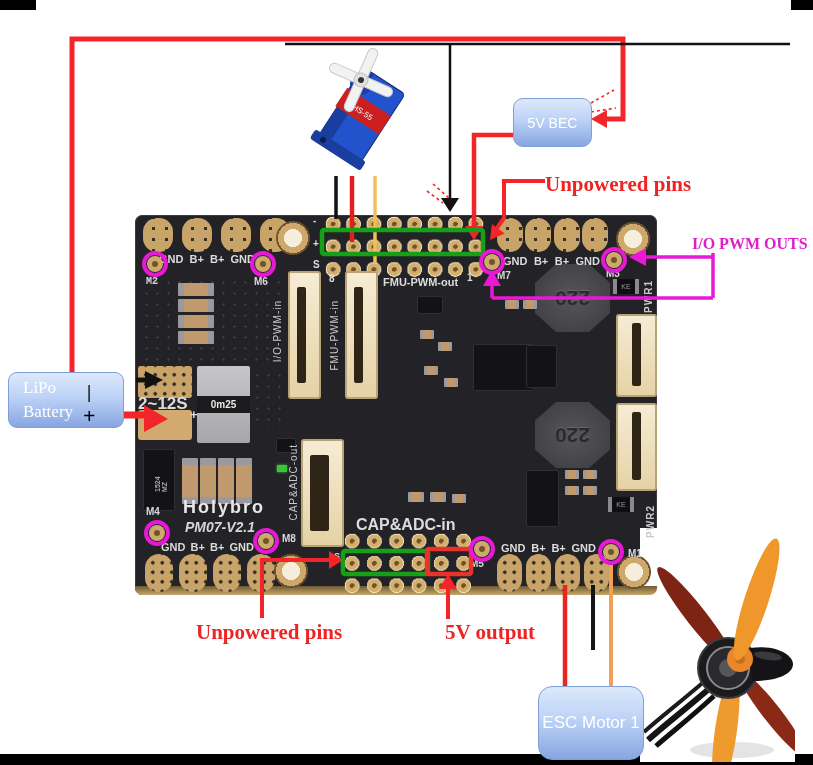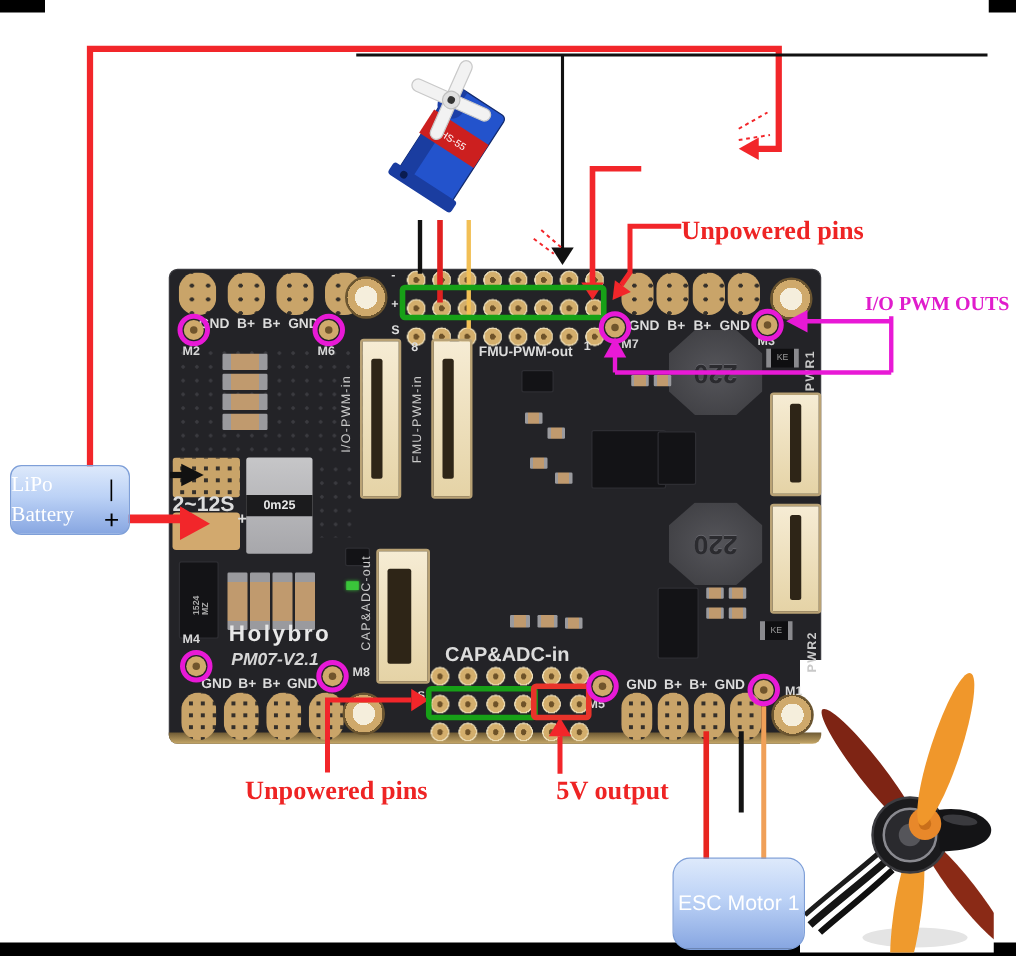--- a/index.html
+++ b/index.html
@@ -182,21 +182,21 @@
         <span>B+</span>
         <span>GND</span>
     </div>
     <div class="padrow" style="left:501px;top:542px;width:95px;">
       <span>GND</span>
         <span>B+</span>
         <span>B+</span>
         <span>GND</span>
     </div>
 
-    <span class="mlab" style="left:146px;top:276px;">M2</span>
+    <span class="mlab" style="left:146px;top:276px;font-family:Liberation Mono, monospace;">M2</span>
     <span class="mlab" style="left:254px;top:276px;">M6</span>
     <span class="mlab" style="left:497px;top:270px;">M7</span>
     <span class="mlab" style="left:606px;top:268px;">M3</span>
     <span class="mlab" style="left:146px;top:506px;">M4</span>
     <span class="mlab" style="left:282px;top:533px;">M8</span>
     <span class="mlab" style="left:470px;top:558px;">M5</span>
     <span class="mlab" style="left:628px;top:548px;">M1</span>
 
     <span class="silk" style="left:383px;top:276px;font-size:11px;">FMU-PWM-out</span>
     <span class="silk" style="left:329px;top:273px;font-size:10px;">8</span>
@@ -350,23 +350,26 @@
           <circle cx="482" cy="549" r="11" fill="none" stroke="#e819d6" stroke-width="4"></circle>
         </g>
       <g>
           <circle cx="611" cy="552" r="8" fill="#cfa96b"></circle>
           <circle cx="611" cy="552" r="3" fill="#70552c"></circle>
           <circle cx="611" cy="552" r="11" fill="none" stroke="#e819d6" stroke-width="4"></circle>
         </g>
     </g>
   </svg>
 
-
-  <div class="bluebox" style="left:8px;top:372px;width:96px;height:56px;border-radius:9px;
-       font-family:'Liberation Serif',serif;font-size:17px;flex-direction:column;line-height:1.4;align-items:flex-start;box-sizing:border-box;">
+  <div class="bluebox" style="left:513px;top:98px;width:77px;height:47px;border-radius:10px;font-size:14px;">
+    <span>5V BEC</span>
+  </div>
+
+  <div class="bluebox" style="left:8px;top:372px;width:116px;height:56px;border-radius:9px;
+       font-family:'Liberation Serif',serif;font-size:17px;flex-direction:column;line-height:1.4;align-items:flex-start;padding-left:14px;box-sizing:border-box;">
     <span>LiPo</span>
     <span>Battery</span>
     <span class="abs" style="left:78px;top:6px;color:#000;font-size:19px;font-weight:bold;">|</span>
     <span class="abs" style="left:74px;top:28px;color:#000;font-size:22px;font-weight:bold;">+</span>
   </div>
 
   <div class="bluebox" style="left:538px;top:686px;width:104px;height:72px;border-radius:14px;font-size:17px;">
     <span>ESC Motor 1</span>
   </div>
 

